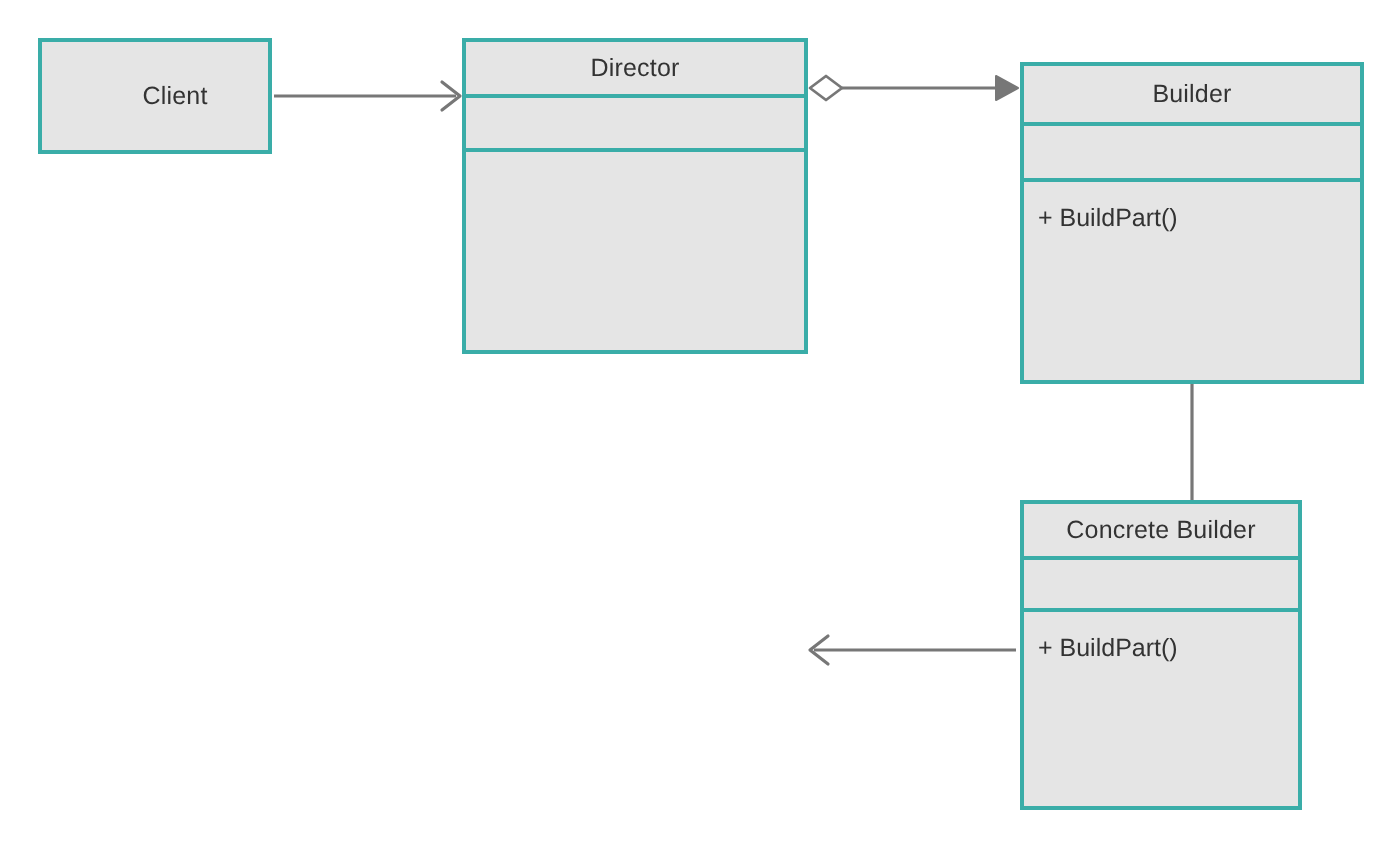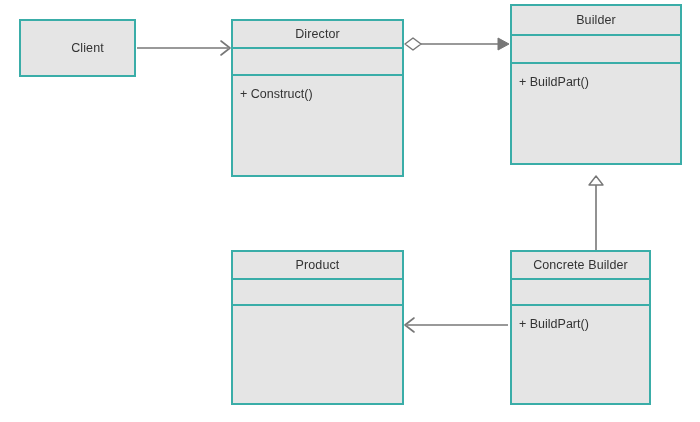--- a/index.html
+++ b/index.html
@@ -104,38 +104,30 @@
     </g>
   </svg>
 
   <div class="uml-class simple-box" style="left:19px; top:19px; width:117px; height:58px;">
     <div class="uml-header">Client</div>
   </div>
 
   <div class="uml-class" style="left:231px; top:19px; width:173px; height:158px;">
     <div class="uml-header with-divider" style="height:28px;">Director</div>
     <div class="uml-attrs" style="height:27px;"></div>
-    <div class="uml-methods">
-      <div class="uml-method">+ Construct()</div>
-    </div>
   </div>
 
-  <div class="uml-class" style="left:510px; top:4px; width:172px; height:161px;">
+  <div class="uml-class" style="left:510px; top:31px; width:172px; height:161px;">
     <div class="uml-header with-divider" style="height:30px;">Builder</div>
     <div class="uml-attrs" style="height:28px;"></div>
     <div class="uml-methods">
       <div class="uml-method">+ BuildPart()</div>
     </div>
   </div>
 
-  <div class="uml-class" style="left:231px; top:250px; width:173px; height:155px;">
-    <div class="uml-header with-divider" style="height:28px;">Product</div>
-    <div class="uml-attrs" style="height:26px;"></div>
-    <div class="uml-methods"></div>
-  </div>
 
   <div class="uml-class" style="left:510px; top:250px; width:141px; height:155px;">
     <div class="uml-header with-divider" style="height:28px;">Concrete Builder</div>
     <div class="uml-attrs" style="height:26px;"></div>
     <div class="uml-methods">
       <div class="uml-method">+ BuildPart()</div>
     </div>
   </div>
 
 </div>

